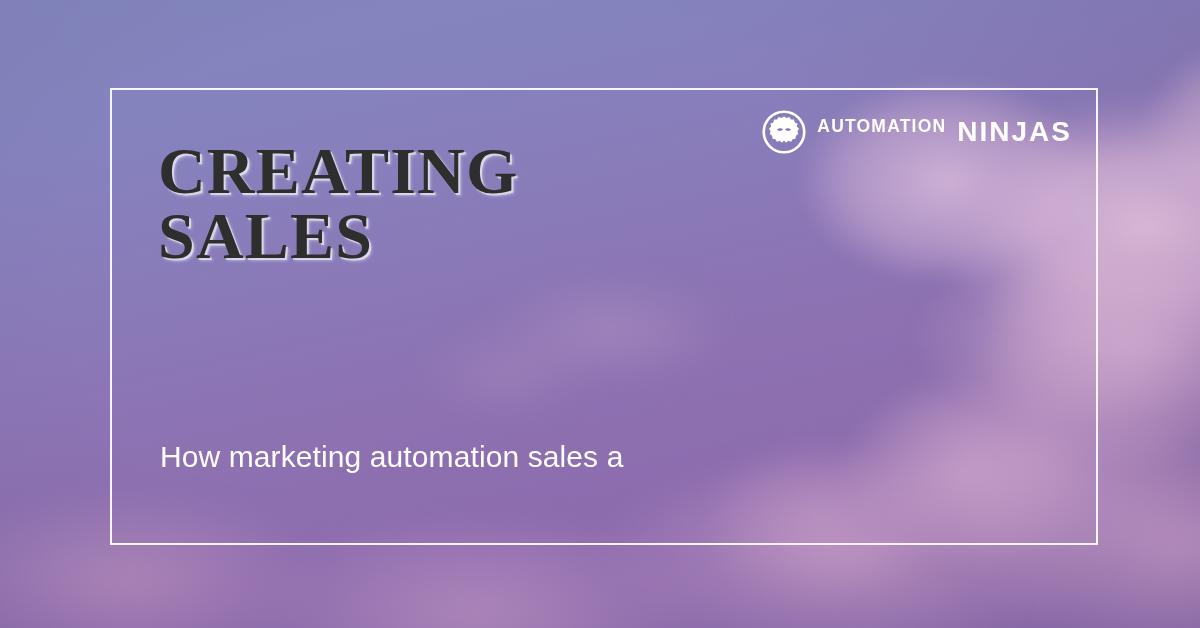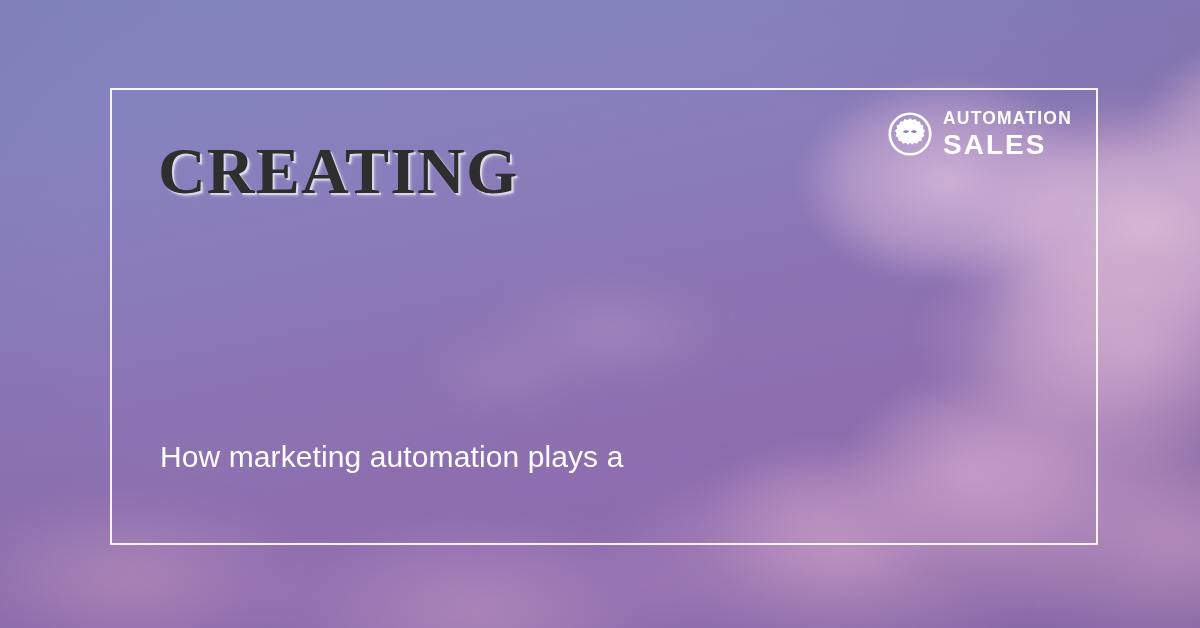--- a/index.html
+++ b/index.html
@@ -125,22 +125,23 @@
     gap: 11px;
   }
   .logo-mark {
     width: 44px;
     height: 44px;
     display: block;
     flex: 0 0 auto;
   }
   .logo-words {
     display: flex;
-    flex-direction: column;
+    flex-direction: row;
     line-height: 1;
+    gap: 11px;
   }
   .logo-word-top {
     color: #ffffff;
     font-size: 17.5px;
     font-weight: 600;
     letter-spacing: 1.2px;
     margin-bottom: 3px;
   }
   .logo-word-bottom {
     color: #ffffff;
@@ -215,25 +216,26 @@
                  L15.8 42.5 L20.7 37.7 L19.4 30.9 L25.8 28.4 L27.2 21.6
                  L34.1 21.7 L37.8 15.9 L44.4 18.0 Z"></path>
       </g>
       <g fill="#8a7ab8">
         <path d="M34 45 C36 41 44 40 48 44 C45 48 37 49 34 45 Z"></path>
         <path d="M66 45 C64 41 56 40 52 44 C55 48 63 49 66 45 Z"></path>
       </g>
     </svg>
     <div class="logo-words">
       <div class="logo-word-top">AUTOMATION</div>
-      <div class="logo-word-bottom">SALES</div>
+      <div class="logo-word-bottom">NINJAS</div>
     </div>
   </div>
 
   <div class="headline">
     <div class="headline-line">CREATING</div>
+    <div class="headline-line">SALES</div>
   </div>
 
   <div class="subtitle">
-    <div class="subtitle-line">How marketing automation plays a</div>
+    <div class="subtitle-line">How marketing automation sales a</div>
   </div>
 
 </div>
 
 </body></html>

